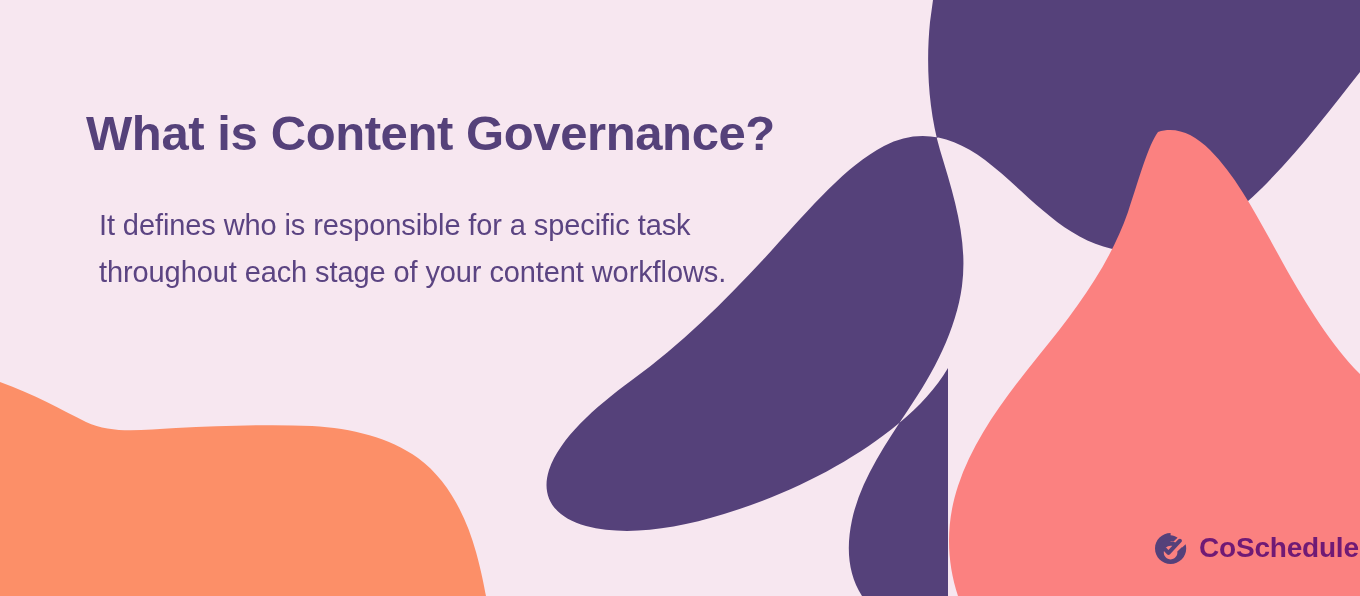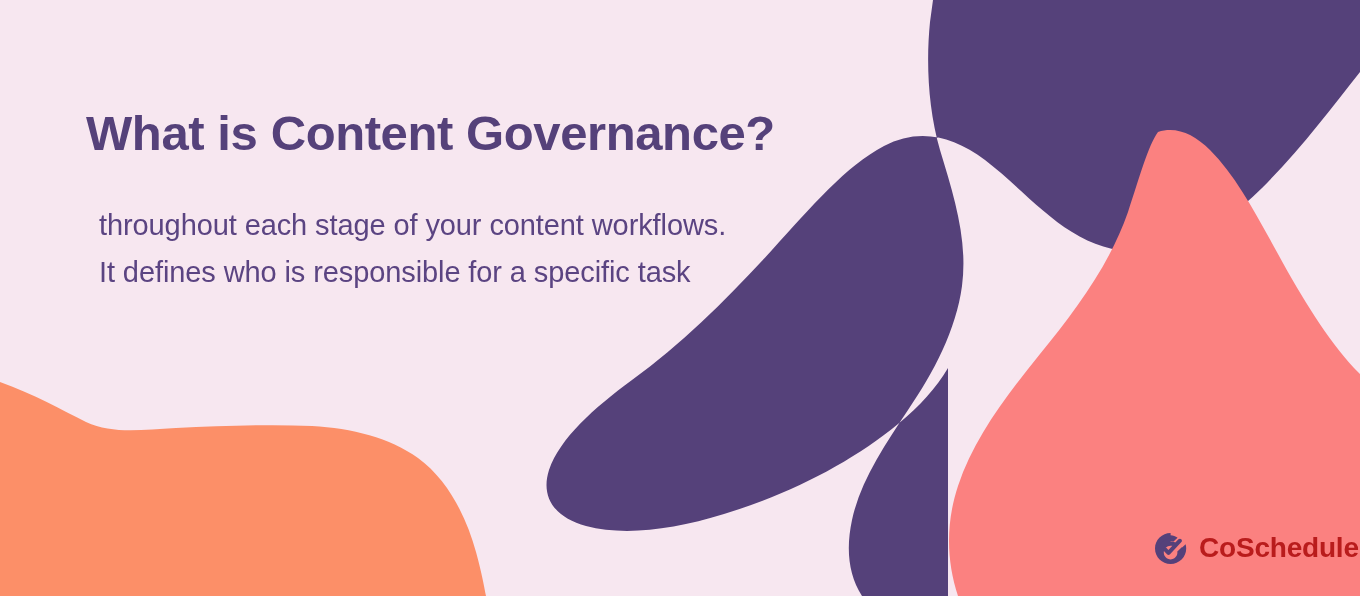--- a/index.html
+++ b/index.html
@@ -65,21 +65,21 @@
   }
   #brand-mark {
     display: block;
     width: 36px;
     height: 36px;
   }
   #brand-word {
     font-size: 28px;
     font-weight: bold;
     letter-spacing: -0.2px;
-    color: #b91c1c;
+    color: #701a75;
     line-height: 1;
     white-space: nowrap;
   }
 </style>
 </head>
 <body>
 
 <div id="canvas">
 
   <svg id="bg-shapes" viewBox="0 0 1360 596" preserveAspectRatio="none">
@@ -131,22 +131,22 @@
              C482,574 484,586 486,596
              L0,596
              Z"></path>
   </svg>
 
   <div id="text-layer">
 
     <h1 id="headline">What is Content Governance?</h1>
 
     <p id="subcopy">
+      <span class="line">It defines who is responsible for a specific task</span>
       <span class="line">throughout each stage of your content workflows.</span>
-      <span class="line">It defines who is responsible for a specific task</span>
     </p>
 
     <div id="brand-logo">
       <svg id="brand-mark" viewBox="0 0 36 36">
         <path fill="#55417A" d="M18.6,3.0
                  C10.0,3.0 3.0,9.9 3.0,18.5
                  C3.0,27.1 10.0,34.0 18.6,34.0
                  C27.2,34.0 34.2,27.1 34.2,18.5
                  C34.2,17.0 34.0,15.6 33.6,14.2
                  L28.0,19.4

